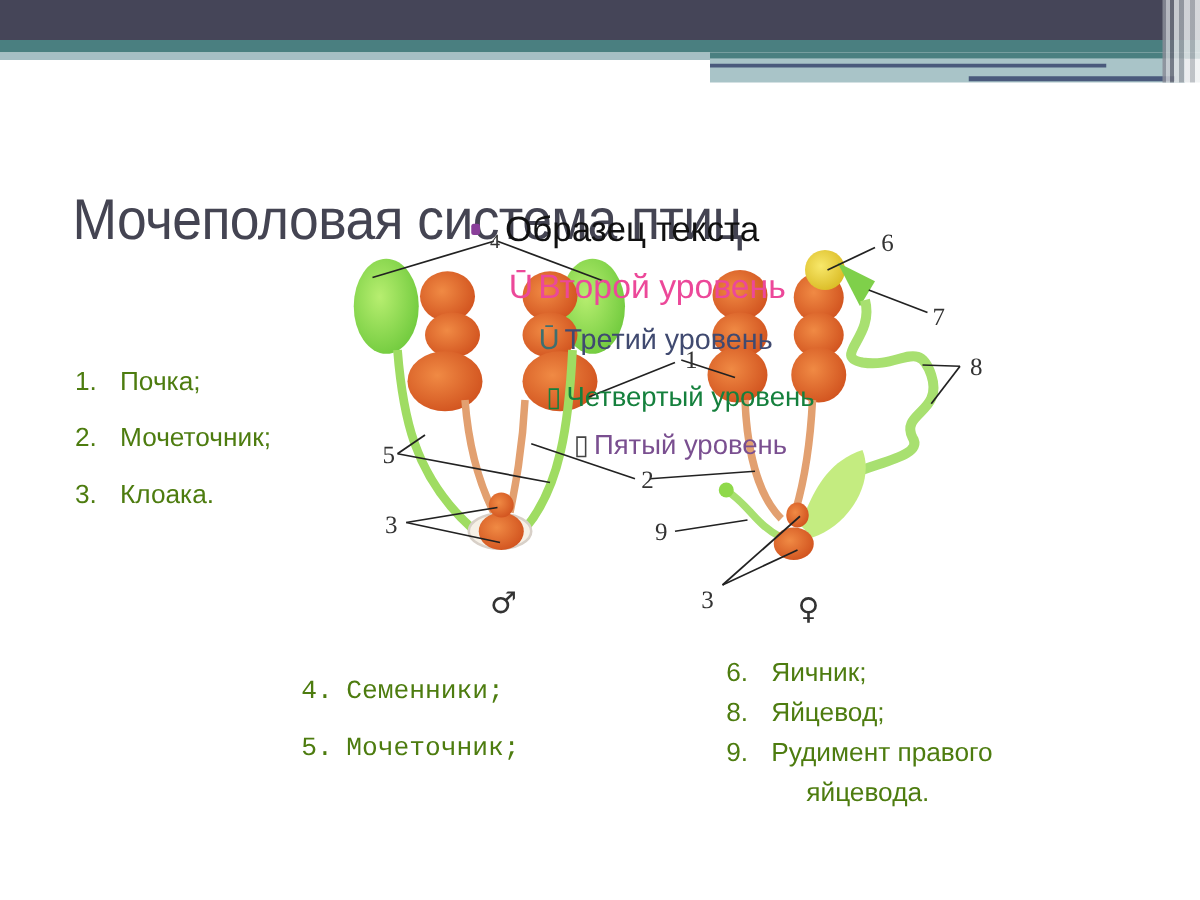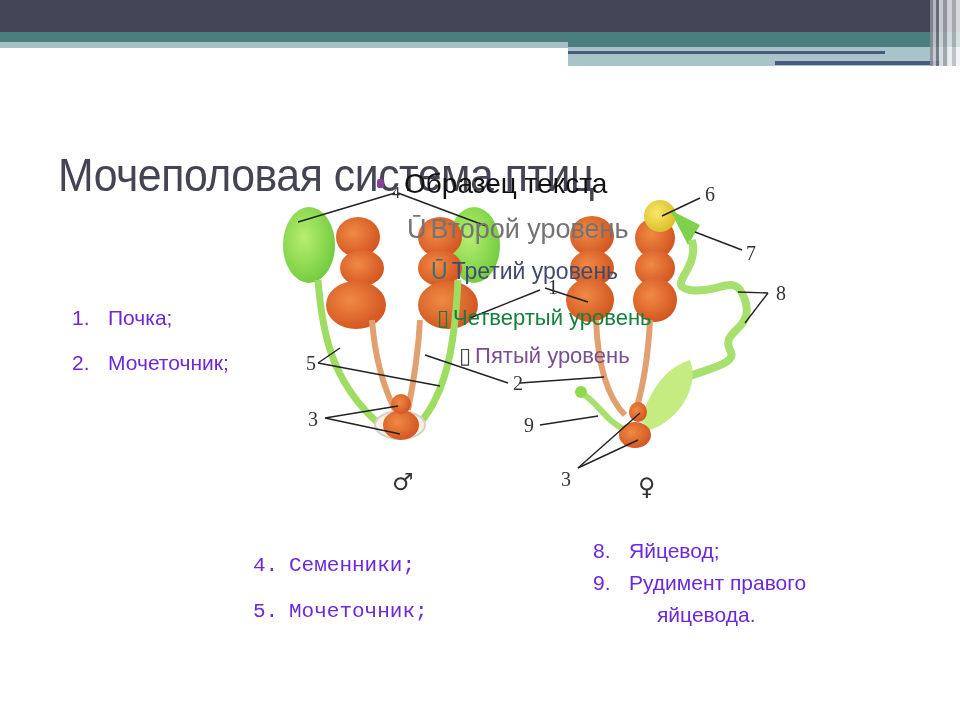--- a/index.html
+++ b/index.html
@@ -9,36 +9,36 @@
   .hdr-light-left { position:absolute; left:0; top:42px; width:568px; height:6px; background:#a6bfc4; }
   .hdr-right-teal { position:absolute; left:568px; top:42px; width:392px; height:5px; background:#4a7f80; }
   .hdr-right-light { position:absolute; left:568px; top:47px; width:380px; height:19px; background:#a9c4c8; }
   .hdr-line1 { position:absolute; left:568px; top:51px; width:317px; height:3px; background:#4a5a7c; }
   .hdr-line2 { position:absolute; left:775px; top:61px; width:165px; height:4px; background:#4a5a7c; }
   .hdr-stripes { position:absolute; left:930px; top:0; width:30px; height:66px;
     background:linear-gradient(90deg,#8a8d98 0 3px,#c9ccd2 3px 6px,#6c6f7c 6px 9px,#dfe2e5 9px 13px,#9ea3aa 13px 17px,#e8eaec 17px 22px,#b4b8bd 22px 26px,#f0f2f3 26px 30px); opacity:.85; }
 
   .title { position:absolute; left:58px; top:148px; font-size:46px; color:#444452; letter-spacing:-0.5px; white-space:nowrap; transform:scaleX(0.93); transform-origin:left top; }
 
-  .list { position:absolute; margin:12px; padding:0; list-style:none; font-size:21px; color:#6d28d9; }
+  .list { position:absolute; margin:0; padding:0; list-style:none; font-size:21px; color:#4d7c0f; }
   .list li { position:relative; white-space:nowrap; }
   .list .num { display:inline-block; width:36px; }
   .list-a { left:60px; top:294px; }
   .list-a li { height:45px; }
   .list-b { left:241px; top:542px; }
   .list-b li { height:46px;font-family:Liberation Mono, monospace; }
   .list-c { left:581px; top:527px; }
   .list-c li { height:32px; }
   .list-c .cont { padding-left:64px; }
 
   .diagram { position:absolute; left:270px; top:175px; width:540px; height:330px; }
 
   .ph { position:absolute; font-family:Liberation Sans, sans-serif; white-space:nowrap; }
   .ph-1 { left:404px; top:168px; font-size:28px; color:#111; }
-  .ph-2 { left:407px; top:214px; font-size:27px; color:#737373; }
+  .ph-2 { left:407px; top:214px; font-size:27px; color:#ec4899; }
   .ph-3 { left:411px; top:258px; font-size:23px; color:#404a70;margin-left:20px; }
   .ph-4 { left:437px; top:305px; font-size:22px; color:#15803d; }
   .ph-5 { left:459px; top:343px; font-size:22px; color:#7a4f90; }
   .ph-bullet { display:inline-block; margin-right:4px; }
   .bullet-dot { position:absolute; left:377px; top:179px; width:7px; height:9px; background:#8a3f9a; border-radius:2px; }
 </style>
 </head>
 <body>
 
 <div class="hdr-dark"></div>
@@ -162,24 +162,26 @@
 <div class="bullet-dot"></div>
 <div class="ph ph-1">Образец текста</div>
 <div class="ph ph-2"><span class="ph-bullet">Ū</span><span>Второй уровень</span></div>
 <div class="ph ph-3"><span class="ph-bullet" style="color:#3e6f6f">Ū</span><span>Третий уровень</span></div>
 <div class="ph ph-4"><span class="ph-bullet">▯</span><span>Четвертый уровень</span></div>
 <div class="ph ph-5"><span class="ph-bullet" style="color:#444">▯</span><span>Пятый уровень</span></div>
 
 <ul class="list list-a">
   <li><span class="num">1.</span><span>Почка;</span></li>
   <li><span class="num">2.</span><span>Мочеточник;</span></li>
+  <li><span class="num">3.</span><span>Клоака.</span></li>
 </ul>
 
 <ul class="list list-b">
   <li><span class="num">4.</span><span>Семенники;</span></li>
   <li><span class="num">5.</span><span>Мочеточник;</span></li>
 </ul>
 
 <ul class="list list-c">
+  <li><span class="num">6.</span><span>Яичник;</span></li>
   <li><span class="num">8.</span><span>Яйцевод;</span></li>
   <li><span class="num">9.</span><span>Рудимент правого</span></li>
   <li class="cont">яйцевода.</li>
 </ul>
 
 </body></html>

